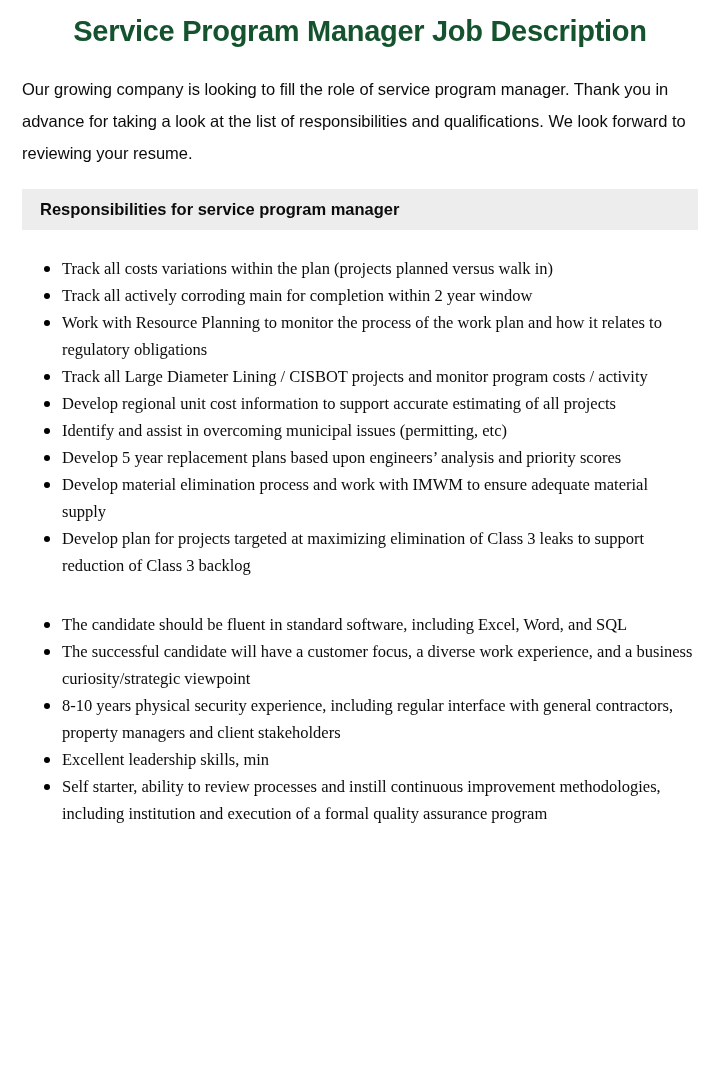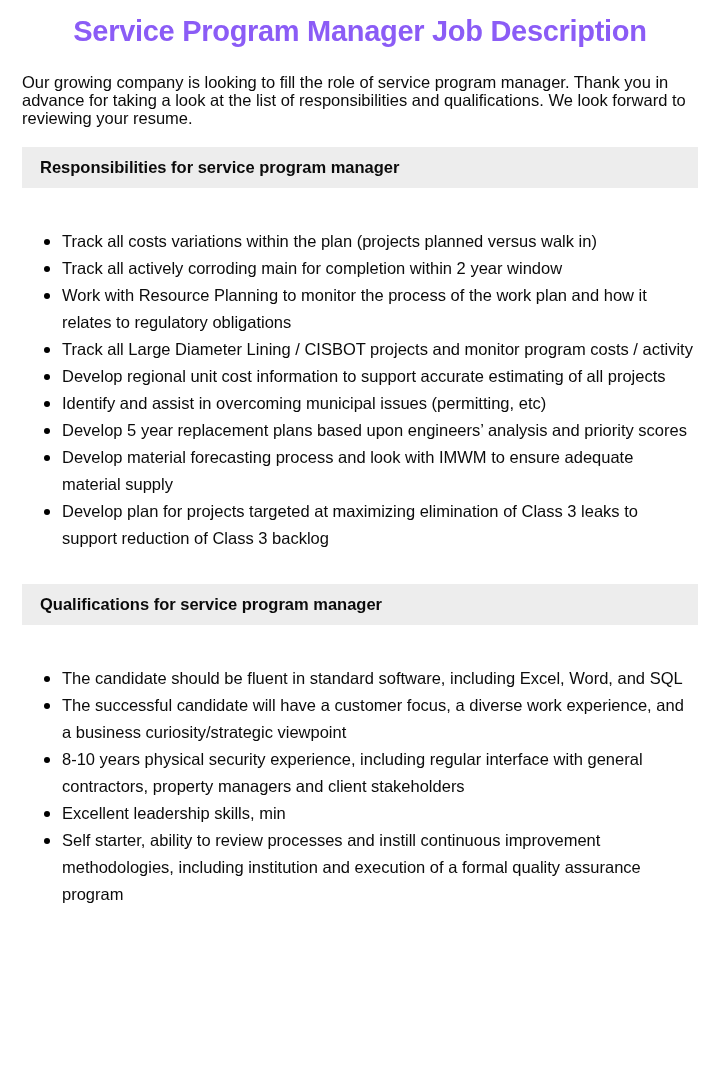--- a/index.html
+++ b/index.html
@@ -13,48 +13,49 @@
     -webkit-font-smoothing: antialiased;
   }
   .page {
     padding: 0 22px 20px 22px;
   }
   .doc-title {
     font-size: 29px;
     font-weight: 700;
     text-align: center;
     letter-spacing: -0.3px;
-    color: #8b5cf6;
+    color: #14532d;
     margin: 14px 0 24px 0;
     line-height: 1.2;
   }
   .intro {
     font-size: 16.5px;
-    line-height: 18px;
+    line-height: 32px;
     margin: 0 0 20px 0;
   }
   .section-header {
     background: var(--section-header-bg, #ededed);
     font-size: 16.5px;
     font-weight: 700;
     line-height: 19px;
     padding: 11px 18px;
-    margin: 0 0 40px 0;
+    margin: 0 0 25px 0;
   }
   ul.bullet-list {
     list-style: none;
     margin: 0 0 32px 0;
     padding: 0 0 0 40px;
   }
   ul.bullet-list li {
     position: relative;
     font-size: 16.5px;
     line-height: 27px;
     margin: 0;
     padding-right: 4px;
+    font-family: Liberation Serif, serif;
   }
   ul.bullet-list li::before {
     content: "";
     position: absolute;
     left: -18px;
     top: 11px;
     width: 6px;
     height: 6px;
     border-radius: 50%;
     background: #000000;
@@ -72,27 +73,26 @@
   <section>
     <div class="section-header">Responsibilities for service program manager</div>
     <ul class="bullet-list">
       <li>Track all costs variations within the plan (projects planned versus walk in)</li>
       <li>Track all actively corroding main for completion within 2 year window</li>
       <li>Work with Resource Planning to monitor the process of the work plan and how it relates to regulatory obligations</li>
       <li>Track all Large Diameter Lining / CISBOT projects and monitor program costs / activity</li>
       <li>Develop regional unit cost information to support accurate estimating of all projects</li>
       <li>Identify and assist in overcoming municipal issues (permitting, etc)</li>
       <li>Develop 5 year replacement plans based upon engineers’ analysis and priority scores</li>
-      <li>Develop material forecasting process and look with IMWM to ensure adequate material supply</li>
+      <li>Develop material elimination process and work with IMWM to ensure adequate material supply</li>
       <li>Develop plan for projects targeted at maximizing elimination of Class 3 leaks to support reduction of Class 3 backlog</li>
     </ul>
   </section>
 
   <section>
-    <div class="section-header">Qualifications for service program manager</div>
     <ul class="bullet-list">
       <li>The candidate should be fluent in standard software, including Excel, Word, and SQL</li>
       <li>The successful candidate will have a customer focus, a diverse work experience, and a business curiosity/strategic viewpoint</li>
       <li>8-10 years physical security experience, including regular interface with general contractors, property managers and client stakeholders</li>
       <li>Excellent leadership skills, min</li>
       <li>Self starter, ability to review processes and instill continuous improvement methodologies, including institution and execution of a formal quality assurance program</li>
     </ul>
   </section>
 
 </div>

